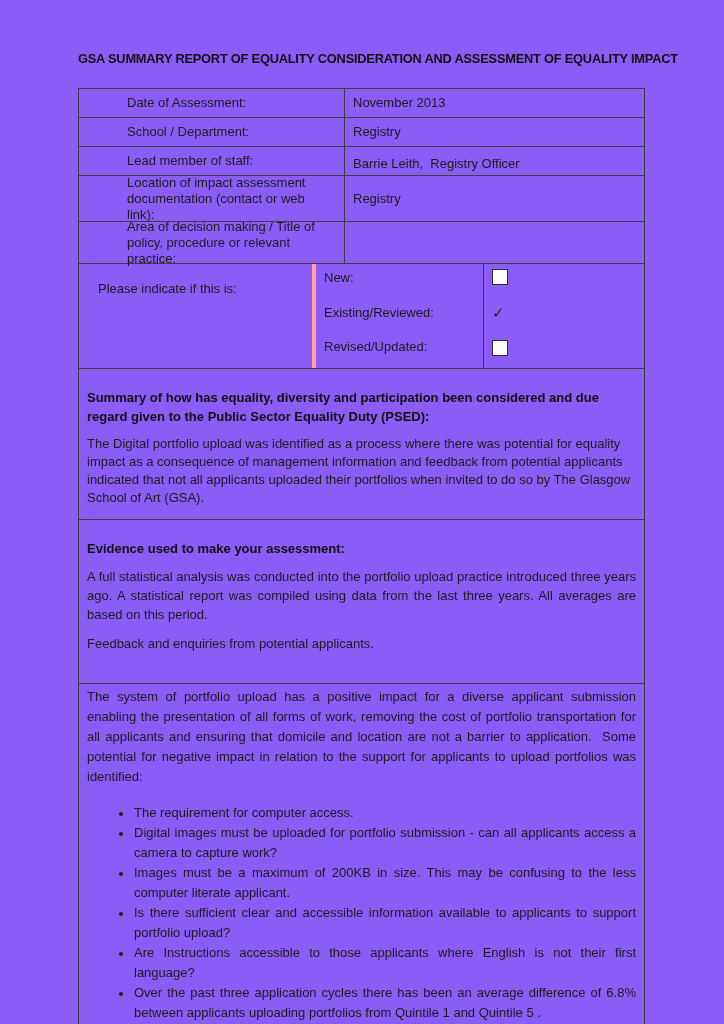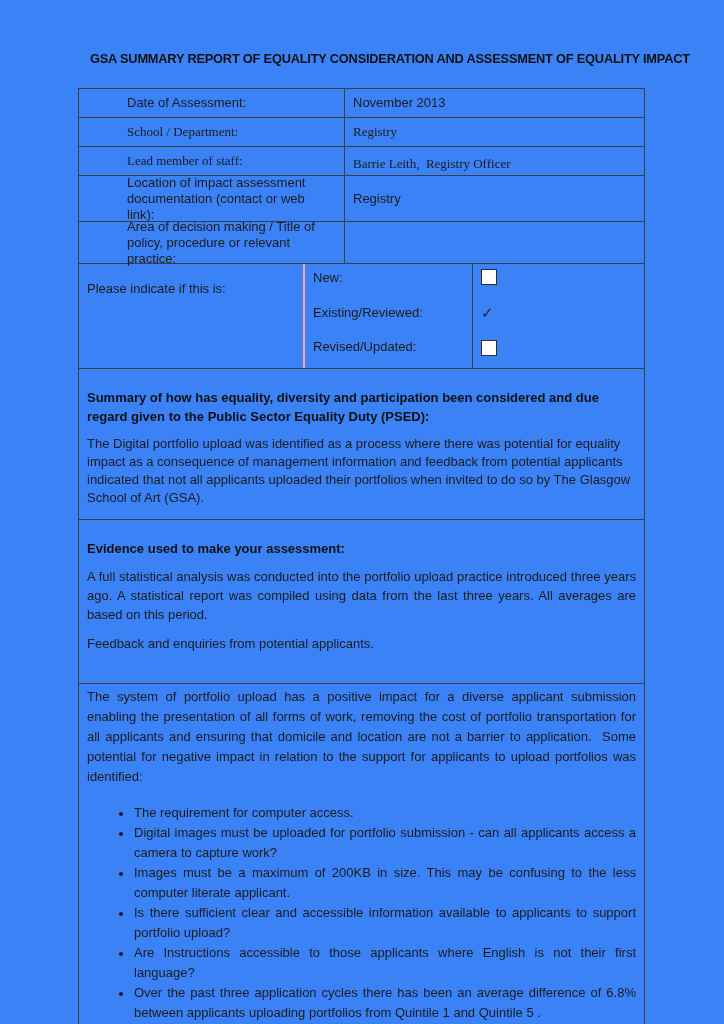--- a/index.html
+++ b/index.html
@@ -1,26 +1,25 @@
 <!DOCTYPE html>
 <html><head>
 <meta charset="utf-8">
 <style>
   html, body { margin: 0; padding: 0; background: #ffffff; }
   .page {
     position: relative;
     width: 724px;
     height: 1024px;
-    background: #3b82f6;
+    background: #8b5cf6;
     font-family: "Liberation Sans", sans-serif;
     color: #1c1c1c;
     overflow: hidden;
     box-sizing: border-box;
     padding-top: 51px;
-    padding-left: 12px;
   }
   .doc-title {
     width: 567px;
     margin: 0 auto 0 78px;
     text-align: center;
     font-weight: bold;
     font-size: 12.8px;
     letter-spacing: -0.2px;
     white-space: nowrap;
     color: #111;
@@ -48,33 +47,34 @@
   }
   .value-cell {
     flex: 1;
     padding: 4px 8px;
     display: flex;
     align-items: center;
     white-space: pre-wrap;
     line-height: 16px;
   }
   .h28 { height: 28px; }
-  .h29 { height: 29px; font-family: Liberation Serif, serif; }
+  .h29 { height: 29px; }
   .h46 { height: 46px; }
   .h42 { height: 42px; }
   .bold-value { font-weight: bold; color: #111; }
   .nudge-down { padding-top: 9px; }
 
   
   .indicate-row { height: 105px; }
   .indicate-label {
     width: 226px;
-    border-right: 2px solid #fca5a5;
+    border-right: 4px solid #fca5a5;
     padding: 17px 10px 0 8px;
     box-sizing: border-box;
+    margin-left: 11px;
   }
   .option-col {
     width: 168px;
     border-right: 1px solid #3d3d3d;
     box-sizing: border-box;
     padding: 6px 0 13px 8px;
     display: flex;
     flex-direction: column;
     justify-content: space-between;
   }

